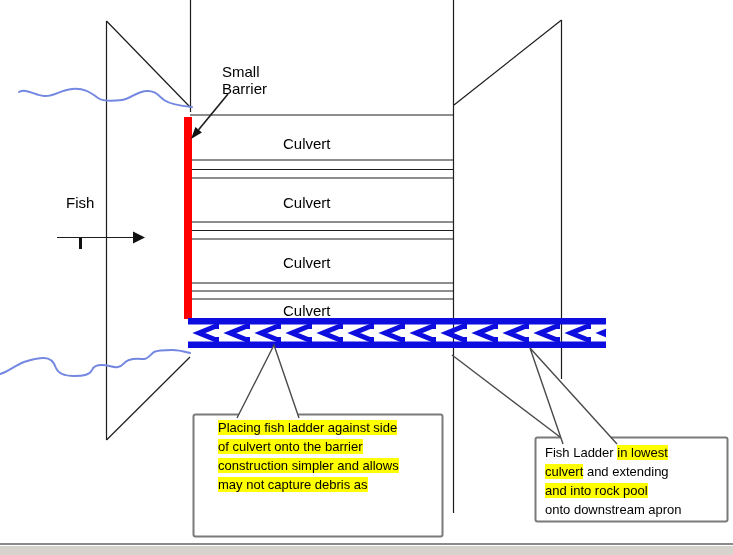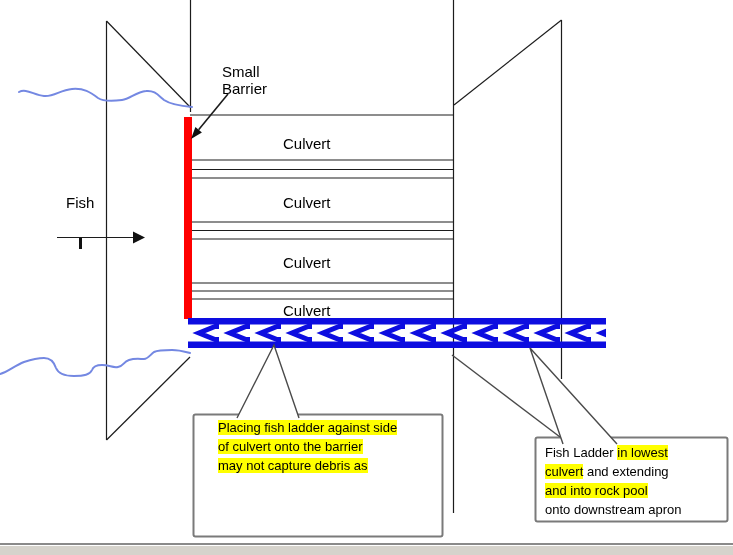--- a/index.html
+++ b/index.html
@@ -84,20 +84,21 @@
   <div class="lbl" style="left:222px;top:63px;">Small
 Barrier</div>
   <div class="lbl" style="left:283px;top:135px;">Culvert</div>
   <div class="lbl" style="left:283px;top:194px;">Culvert</div>
   <div class="lbl" style="left:283px;top:254px;">Culvert</div>
   <div class="lbl" style="left:283px;top:302px;">Culvert</div>
 
   <div class="callout-text" style="left:199px;top:418px;width:240px;">
     <div class="ln"><span class="hl">Placing fish ladder against side</span></div>
     <div class="ln"><span class="hl">of culvert onto the barrier</span></div>
+    <div class="ln"><span class="hl">construction simpler and allows</span></div>
     <div class="ln"><span class="hl">may not capture debris as</span></div>
   </div>
 
   <div class="callout-text" style="left:526px;top:443px;width:182px;">
     <div class="ln"><span>Fish Ladder </span><span class="hl">in lowest</span></div>
     <div class="ln"><span class="hl">culvert</span><span> and extending</span></div>
     <div class="ln"><span class="hl">and into rock pool</span></div>
     <div class="ln"><span>onto downstream apron</span></div>
   </div>
 

